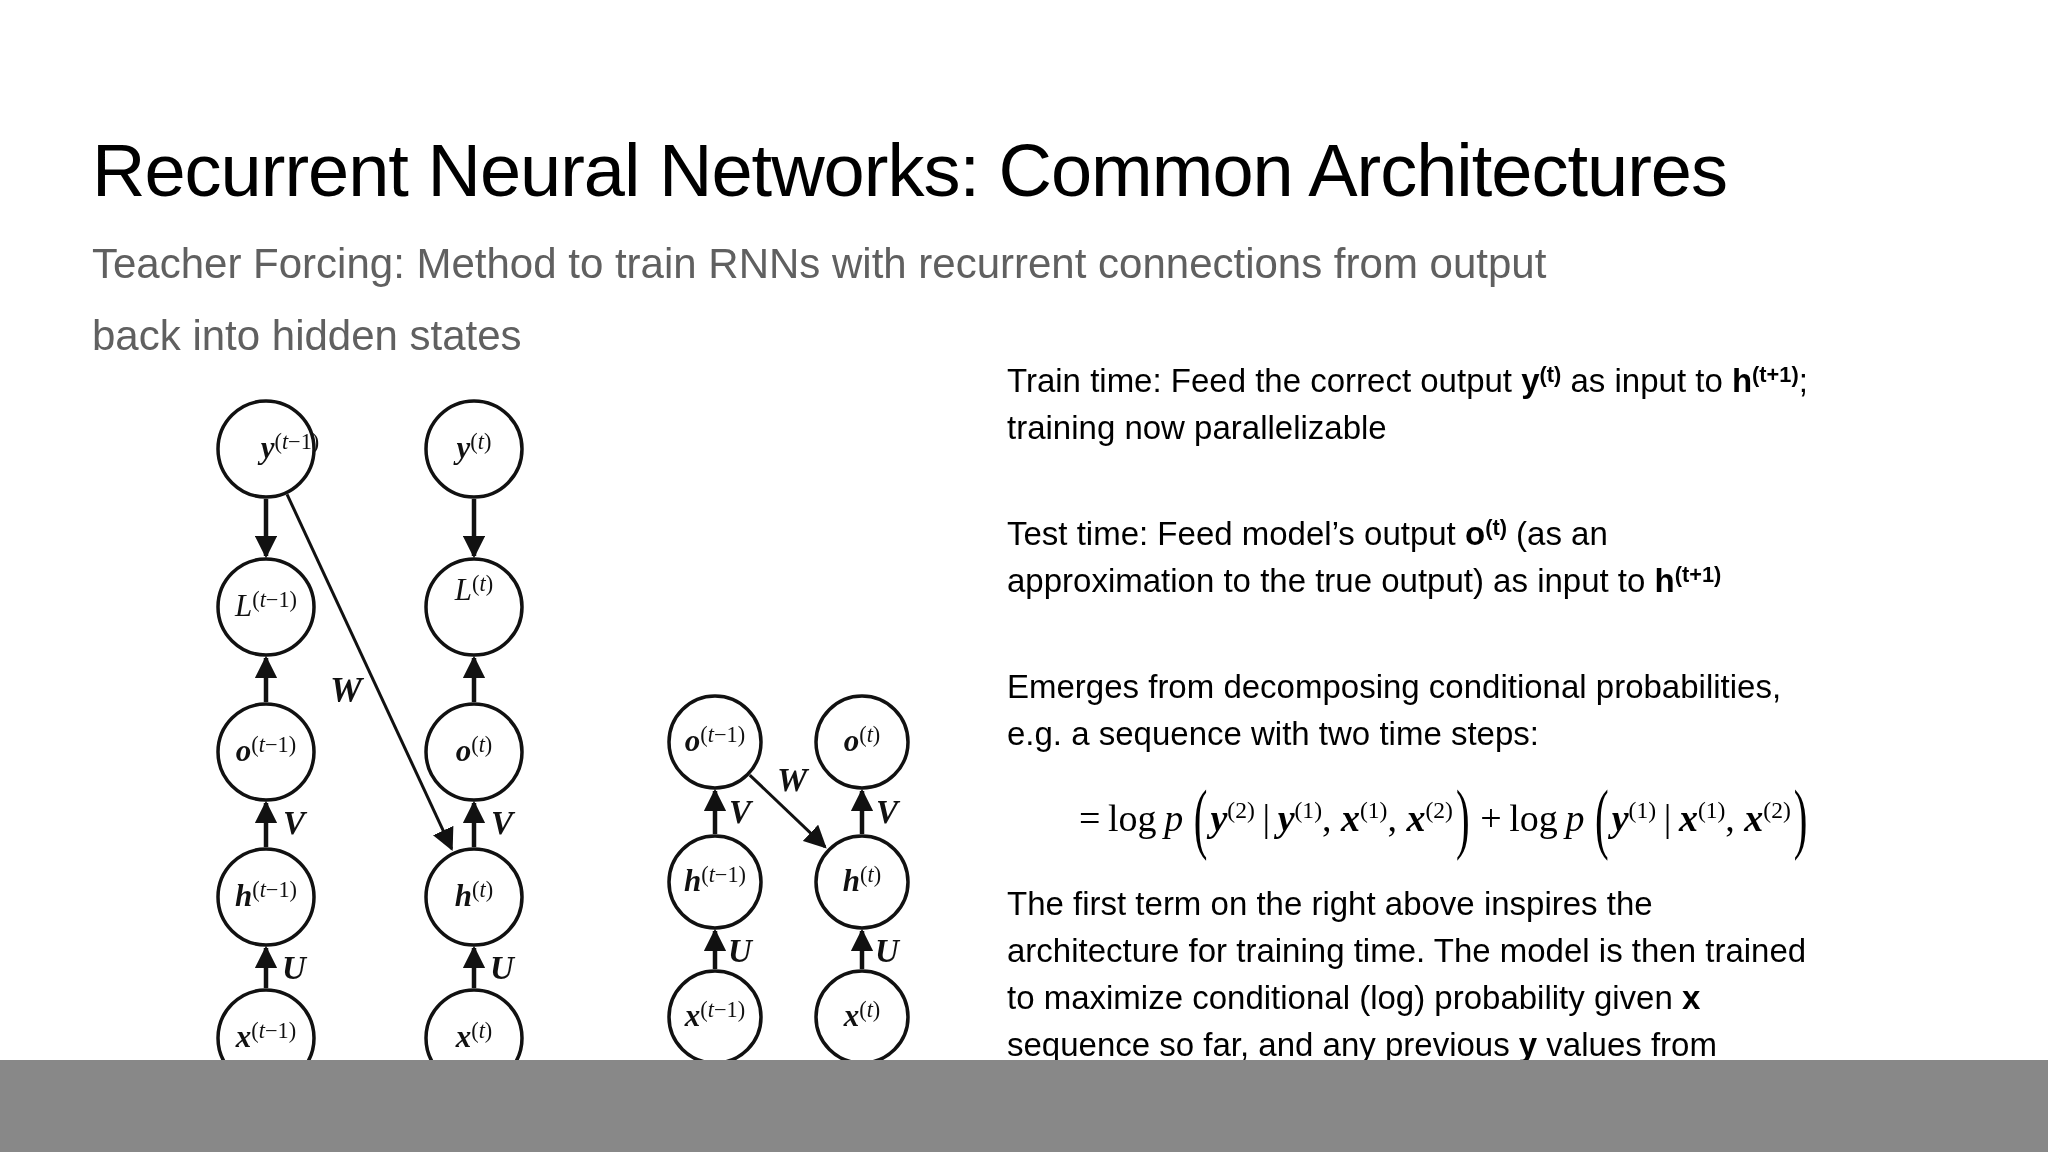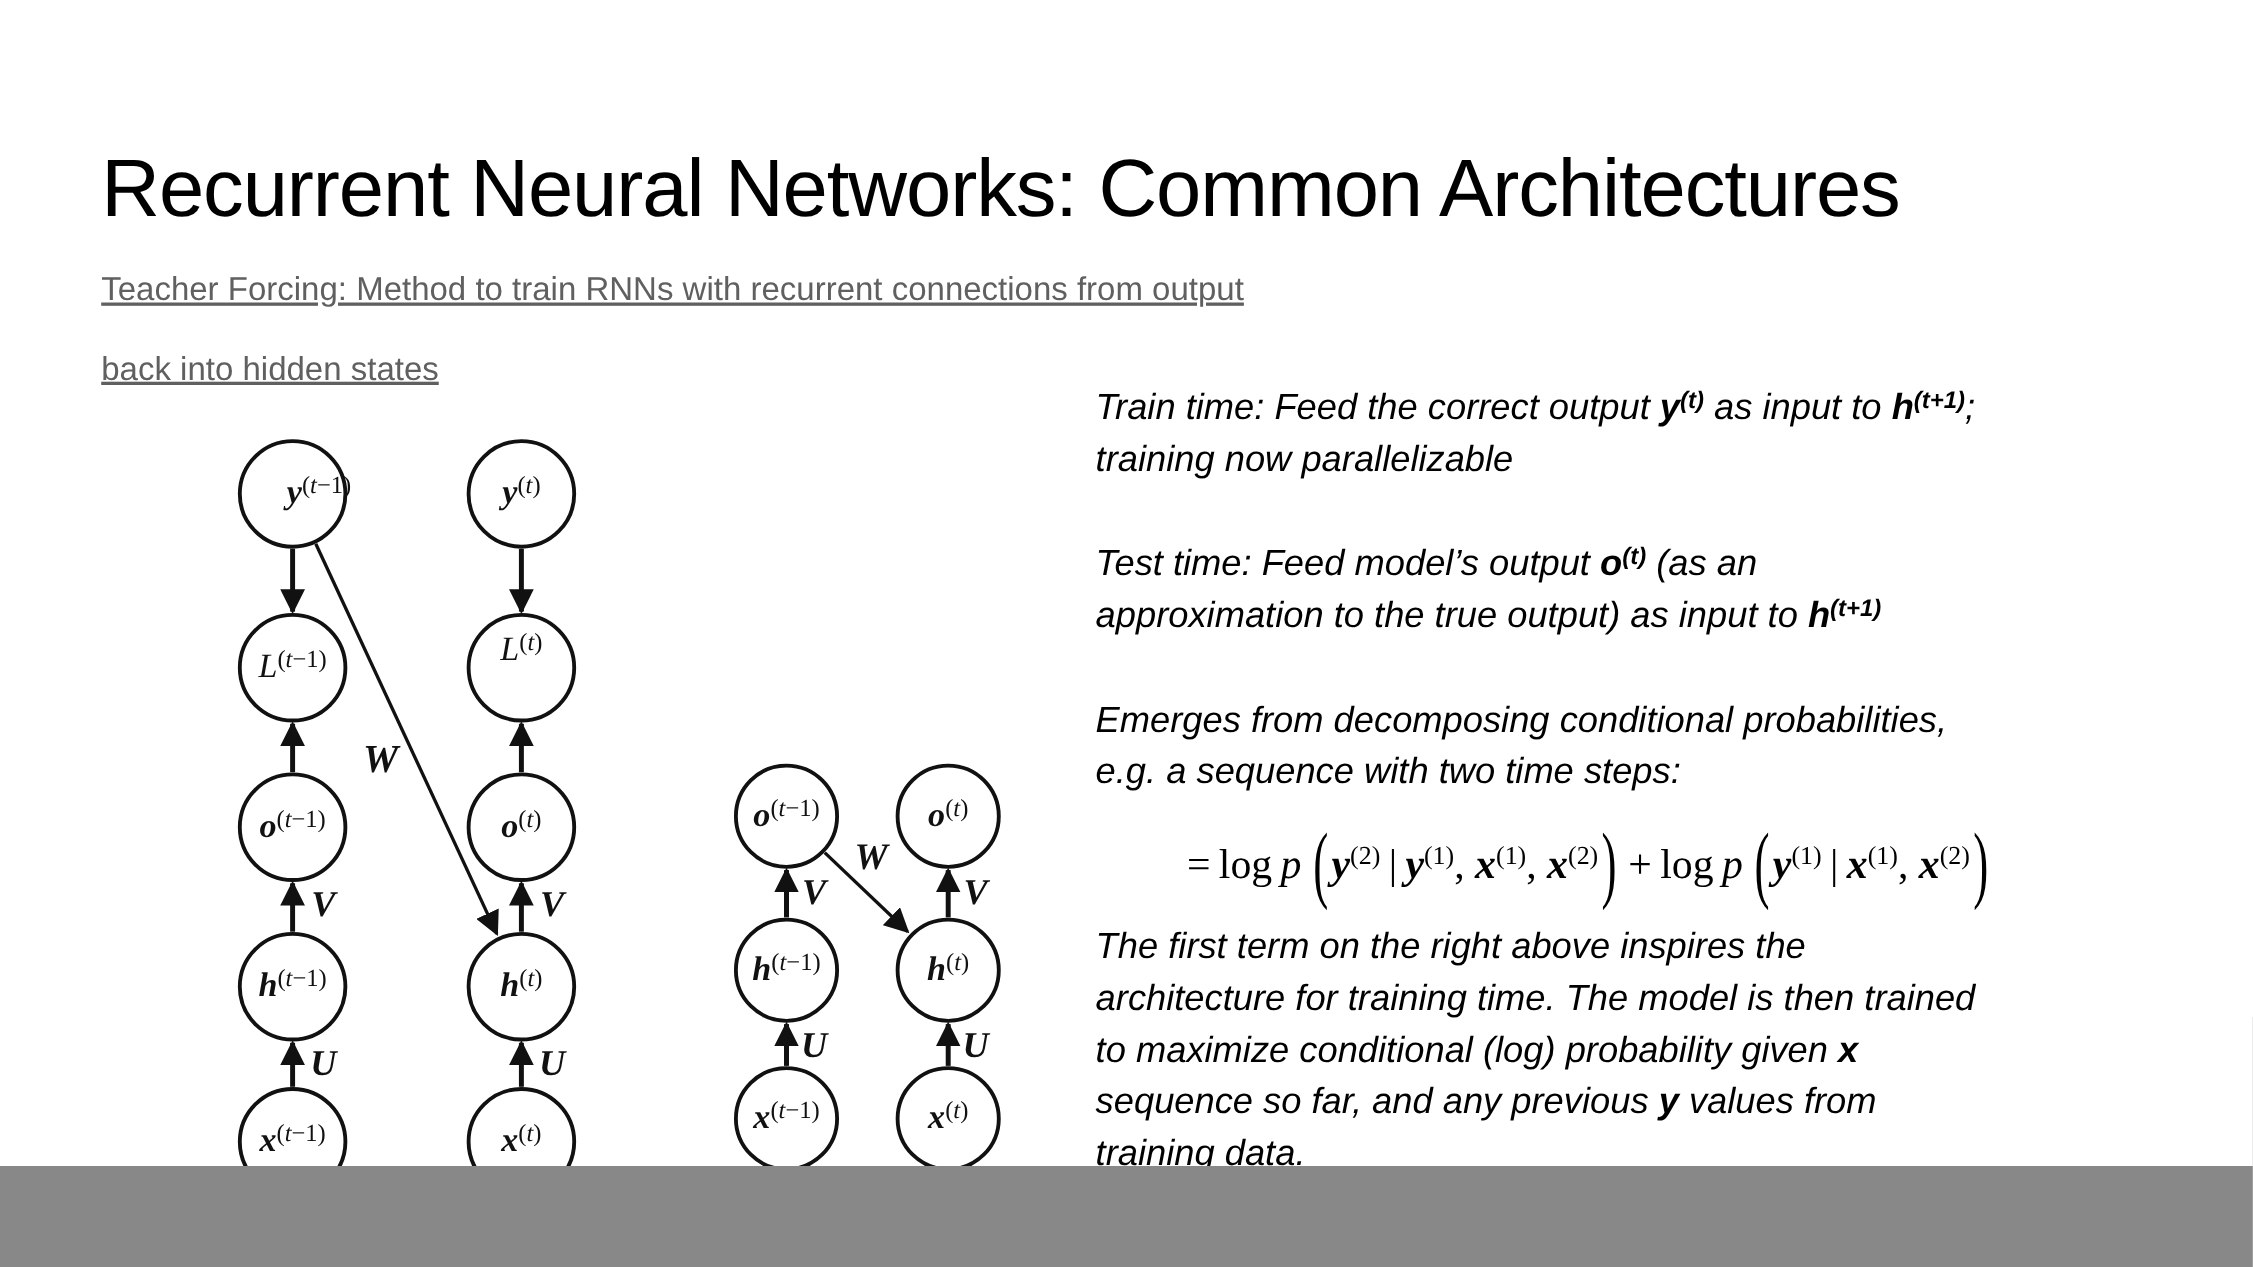--- a/index.html
+++ b/index.html
@@ -14,30 +14,29 @@
     font-family:"Liberation Sans", sans-serif;
     color:var(--text);
   }
   .title{
     position:absolute; left:92px; top:134px; margin:0;
     font-size:74px; font-weight:400; line-height:1; white-space:pre;
     color:var(--text); letter-spacing:-1px;
   }
   .subtitle{
     position:absolute; left:92px; top:228px;
-    font-size:30px; line-height:72px; white-space:pre;
+    font-size:42px; line-height:72px; white-space:pre;
     color:var(--subtitle);
-    text-decoration:underline;
   }
   .rc{
     position:absolute; left:995px; top:345px; width:1030px;
     display:flex; flex-direction:column;
     font-size:33px; line-height:47px;
   }
-  .rc p{margin:1px; white-space:pre;font-style:italic;}
+  .rc p{margin:12px; white-space:pre;}
   .rc p.gap{margin-bottom:47px;}
   .rc p.gap-sm{margin-bottom:10px;}
   .rc b{font-weight:700;}
   sup{
     font-size:.66em; line-height:0; vertical-align:baseline;
     position:relative; top:-0.46em;
   }
   .mv{font-family:"Liberation Serif", serif; font-style:italic; font-weight:400;}
   .mb{font-weight:700;}
   .formula{

